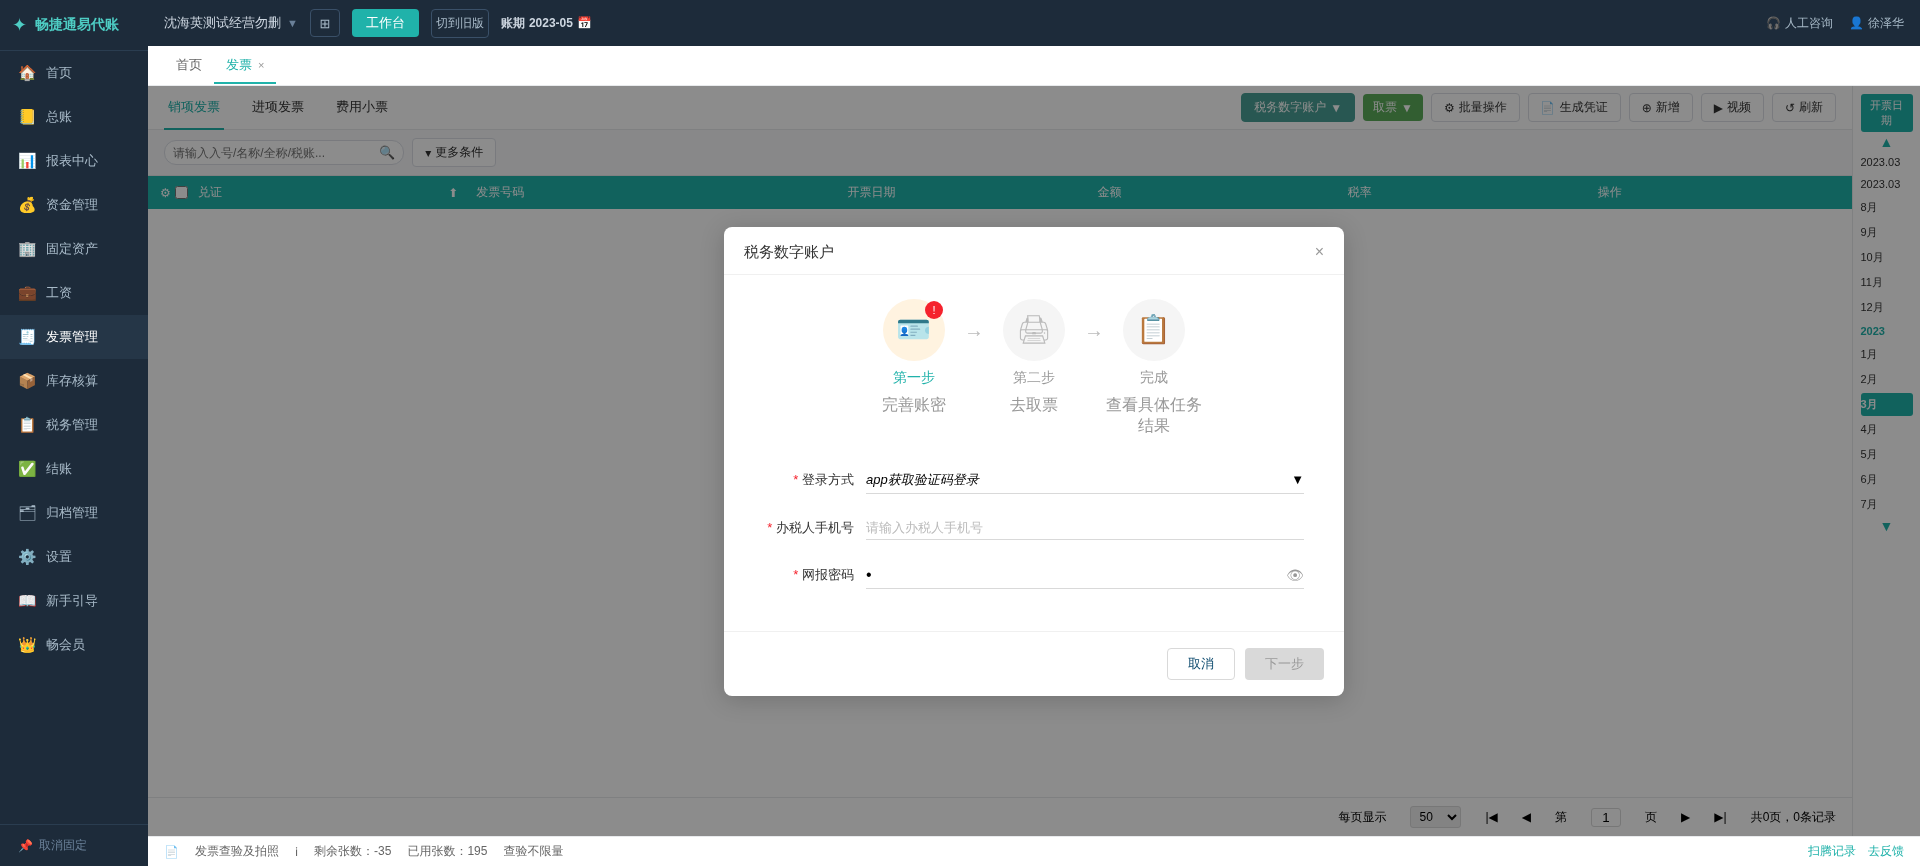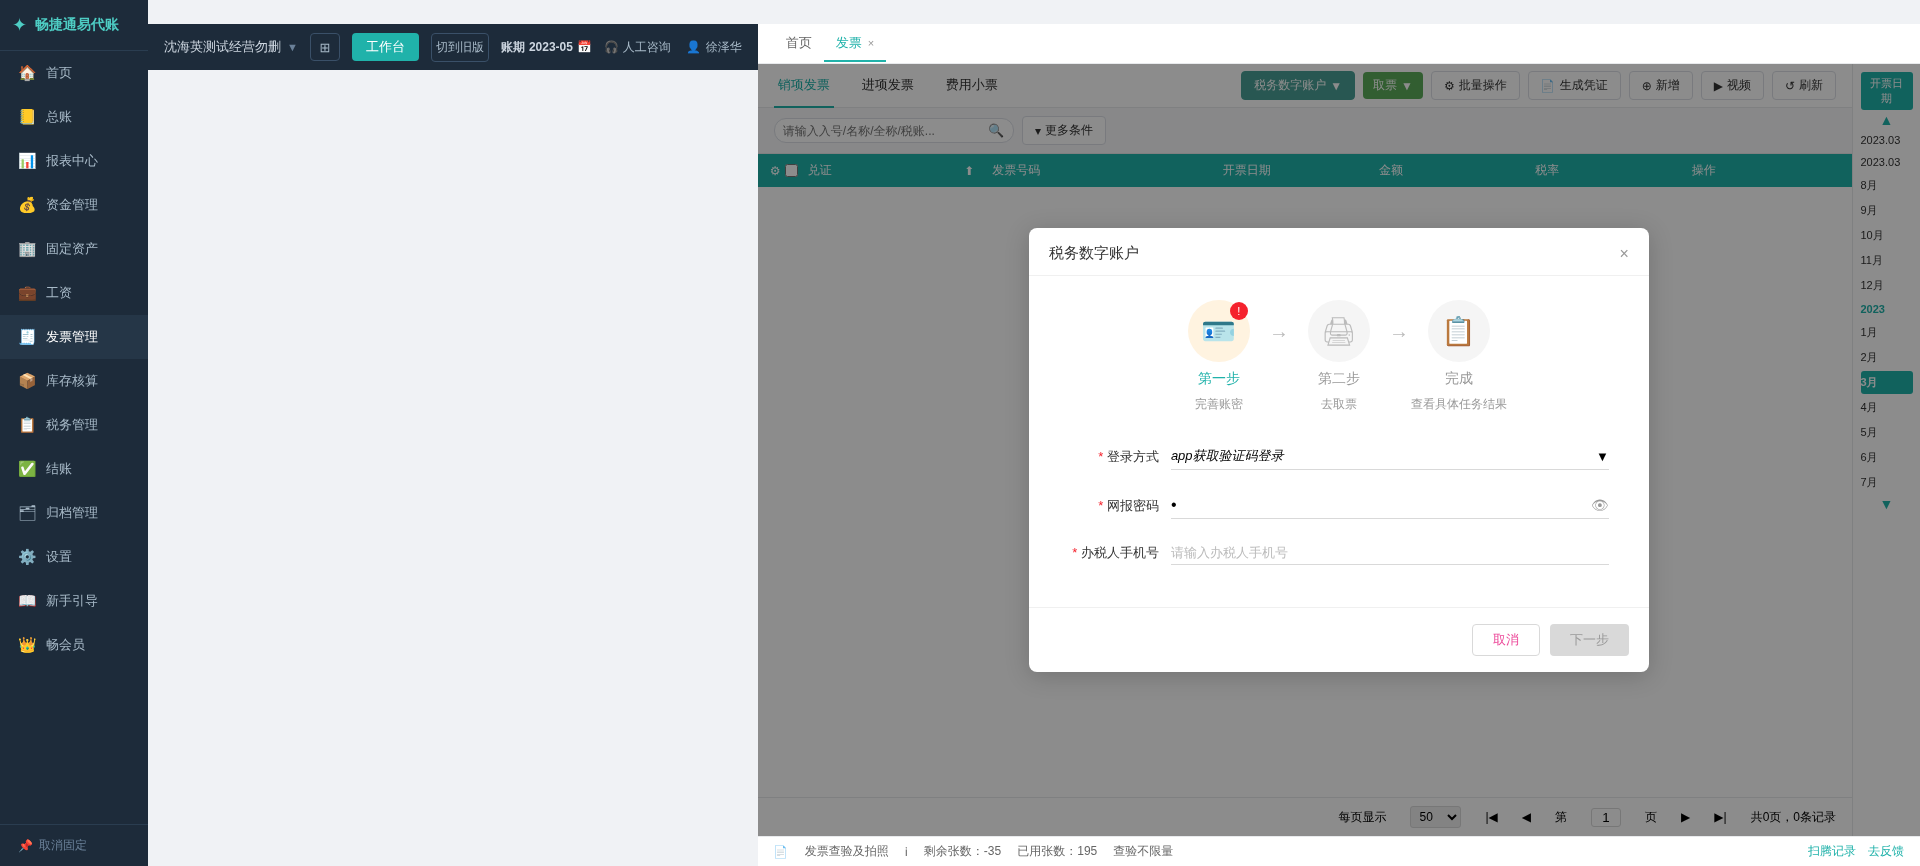--- a/index.html
+++ b/index.html
@@ -11,21 +11,21 @@
     
     .sidebar { width: 148px; background: #1d2b3a; color: #cdd6e0; display: flex; flex-direction: column; flex-shrink: 0; }
     .sidebar-logo { padding: 14px 12px; display: flex; align-items: center; gap: 8px; border-bottom: 1px solid #2a3d50; }
     .sidebar-logo-text { color: #4ecdc4; font-size: 14px; font-weight: bold; }
     .sidebar-item { display: flex; align-items: center; gap: 10px; padding: 13px 18px; cursor: pointer; color: #a8bac8; font-size: 13px; }
     .sidebar-item.active { color: #fff; background: #253647; }
     .sidebar-item .icon { font-size: 15px; width: 18px; text-align: center; }
     .sidebar-bottom { margin-top: auto; padding: 12px 18px; font-size: 12px; color: #6a8098; display: flex; align-items: center; gap: 6px; cursor: pointer; border-top: 1px solid #2a3d50; }
 
     
-    .main { flex: 1; display: flex; flex-direction: row; overflow: hidden; margin-top: 24px; }
+    .main { flex: 1; display: flex; flex-direction: column; overflow: hidden; }
 
     
     .topbar { height: 46px; background: #1d2b3a; display: flex; align-items: center; padding: 0 16px; gap: 12px; flex-shrink: 0; }
     .topbar-company { color: #cdd6e0; font-size: 13px; display: flex; align-items: center; gap: 6px; }
     .topbar-company-arrow { color: #6a8098; font-size: 11px; }
     .topbar-icon-btn { width: 30px; height: 28px; border: 1px solid #3a5068; border-radius: 4px; display: flex; align-items: center; justify-content: center; color: #a8bac8; cursor: pointer; background: transparent; font-size: 13px; }
     .topbar-workbench { background: #20b2aa; color: #fff; border: none; padding: 5px 14px; border-radius: 4px; cursor: pointer; font-size: 13px; }
     .topbar-cutold { background: transparent; color: #a8bac8; border: 1px solid #3a5068; padding: 5px 4px; border-radius: 4px; cursor: pointer; font-size: 12px; }
     .topbar-period { color: #cdd6e0; font-size: 12px; display: flex; align-items: center; gap: 4px; font-weight: bold; }
     .topbar-right { margin-left: auto; display: flex; align-items: center; gap: 16px; color: #a8bac8; font-size: 12px; }
@@ -71,36 +71,36 @@
 
     
     .steps { display: flex; align-items: flex-start; justify-content: center; gap: 0; margin-bottom: 30px; }
     .step { display: flex; flex-direction: column; align-items: center; gap: 8px; width: 100px; }
     .step-icon { width: 62px; height: 62px; border-radius: 50%; display: flex; align-items: center; justify-content: center; font-size: 26px; position: relative; }
     .step-icon.active { background: #fff3e0; }
     .step-icon.inactive { background: #f5f5f5; }
     .step-icon .badge { position: absolute; top: 2px; right: 2px; width: 18px; height: 18px; background: #f5222d; border-radius: 50%; color: #fff; font-size: 11px; display: flex; align-items: center; justify-content: center; }
     .step-label { font-size: 14px; font-weight: 500; color: #20b2aa; }
     .step-label.inactive { color: #999; }
-    .step-desc { font-size: 12px; color: #999; text-align: center; }
+    .step-desc { font-size: 16px; color: #999; text-align: center; }
     .step-connector { display: flex; align-items: center; margin-top: 20px; }
 
     
     .form-row { display: flex; align-items: center; margin-bottom: 22px; gap: 0; }
     .form-label { width: 90px; text-align: right; font-size: 13px; color: #333; flex-shrink: 0; margin-right: 12px; }
     .form-select { flex: 1; border: none; border-bottom: 1px solid #d9d9d9; padding: 4px 0; font-size: 13px; outline: none; background: transparent; display: flex; align-items: center; justify-content: space-between; cursor: pointer; font-style: italic; }
     .form-input { flex: 1; border: none; border-bottom: 1px solid #d9d9d9; padding: 4px 0; font-size: 13px; outline: none; background: transparent; }
     .form-input::placeholder { color: #bbb; }
     .password-wrap { display: flex; align-items: center; flex: 1; border-bottom: 1px solid #d9d9d9; }
     .password-wrap input { border: none; outline: none; background: transparent; flex: 1; font-size: 13px; padding: 4px 0; }
     .eye-icon { color: #999; cursor: pointer; font-size: 14px; }
 
     
     .modal-footer { padding: 16px 20px; display: flex; justify-content: flex-end; gap: 10px; border-top: 1px solid #f0f0f0; }
-    .btn-cancel { padding: 6px 20px; border: 1px solid #d9d9d9; border-radius: 4px; background: #fff; color: #ec4899; cursor: pointer; font-size: 13px; }
+    .btn-cancel { padding: 6px 20px; border: 1px solid #d9d9d9; border-radius: 4px; background: #fff; color: #0c4a6e; cursor: pointer; font-size: 13px; }
     .btn-next { padding: 6px 20px; border: none; border-radius: 4px; background: #d9d9d9; color: #999; cursor: pointer; font-size: 13px; }
 
     
     .bottom-bar { background: #fff; border-top: 1px solid #e8eaec; padding: 6px 16px; display: flex; align-items: center; gap: 16px; font-size: 12px; color: #666; flex-shrink: 0; }
     .bottom-bar a { color: #20b2aa; cursor: pointer; }
     .bottom-bar-right { margin-left: auto; display: flex; gap: 12px; }
     .page-size-select { border: 1px solid #d9d9d9; border-radius: 3px; padding: 2px 4px; font-size: 12px; }
 
     .main-layout { display: flex; flex: 1; overflow: hidden; }
     .content-main { flex: 1; display: flex; flex-direction: column; overflow: hidden; }
@@ -381,34 +381,34 @@
                   </span>
                   <div class="form-select">
                     <span>app获取验证码登录</span>
                     <span>▼</span>
                   </div>
                 </div>
 
                 <div class="form-row">
                   <span class="form-label">
                     <span style="color:#f5222d;">*</span>
+                    <span>办税人手机号</span>
+                  </span>
+                  <input class="form-input" type="text" placeholder="请输入办税人手机号" style="">
+                </div>
+
+                <div class="form-row">
+                  <span class="form-label">
+                    <span style="color:#f5222d;">*</span>
                     <span>网报密码</span>
                   </span>
                   <div class="password-wrap">
                     <input type="password" value="a" style="border: none; outline: none; background: transparent; flex: 1 1 0%; font-size: 16px; padding: 4px 0px; letter-spacing: 2px;">
                     <span class="eye-icon">👁</span>
                   </div>
-                </div>
-
-                <div class="form-row">
-                  <span class="form-label">
-                    <span style="color:#f5222d;">*</span>
-                    <span>办税人手机号</span>
-                  </span>
-                  <input class="form-input" type="text" placeholder="请输入办税人手机号" style="">
                 </div>
               </div>
             </div>
 
             <div class="modal-footer">
               <button class="btn-cancel">取消</button>
               <button class="btn-next">下一步</button>
             </div>
           </div>
         </div>

